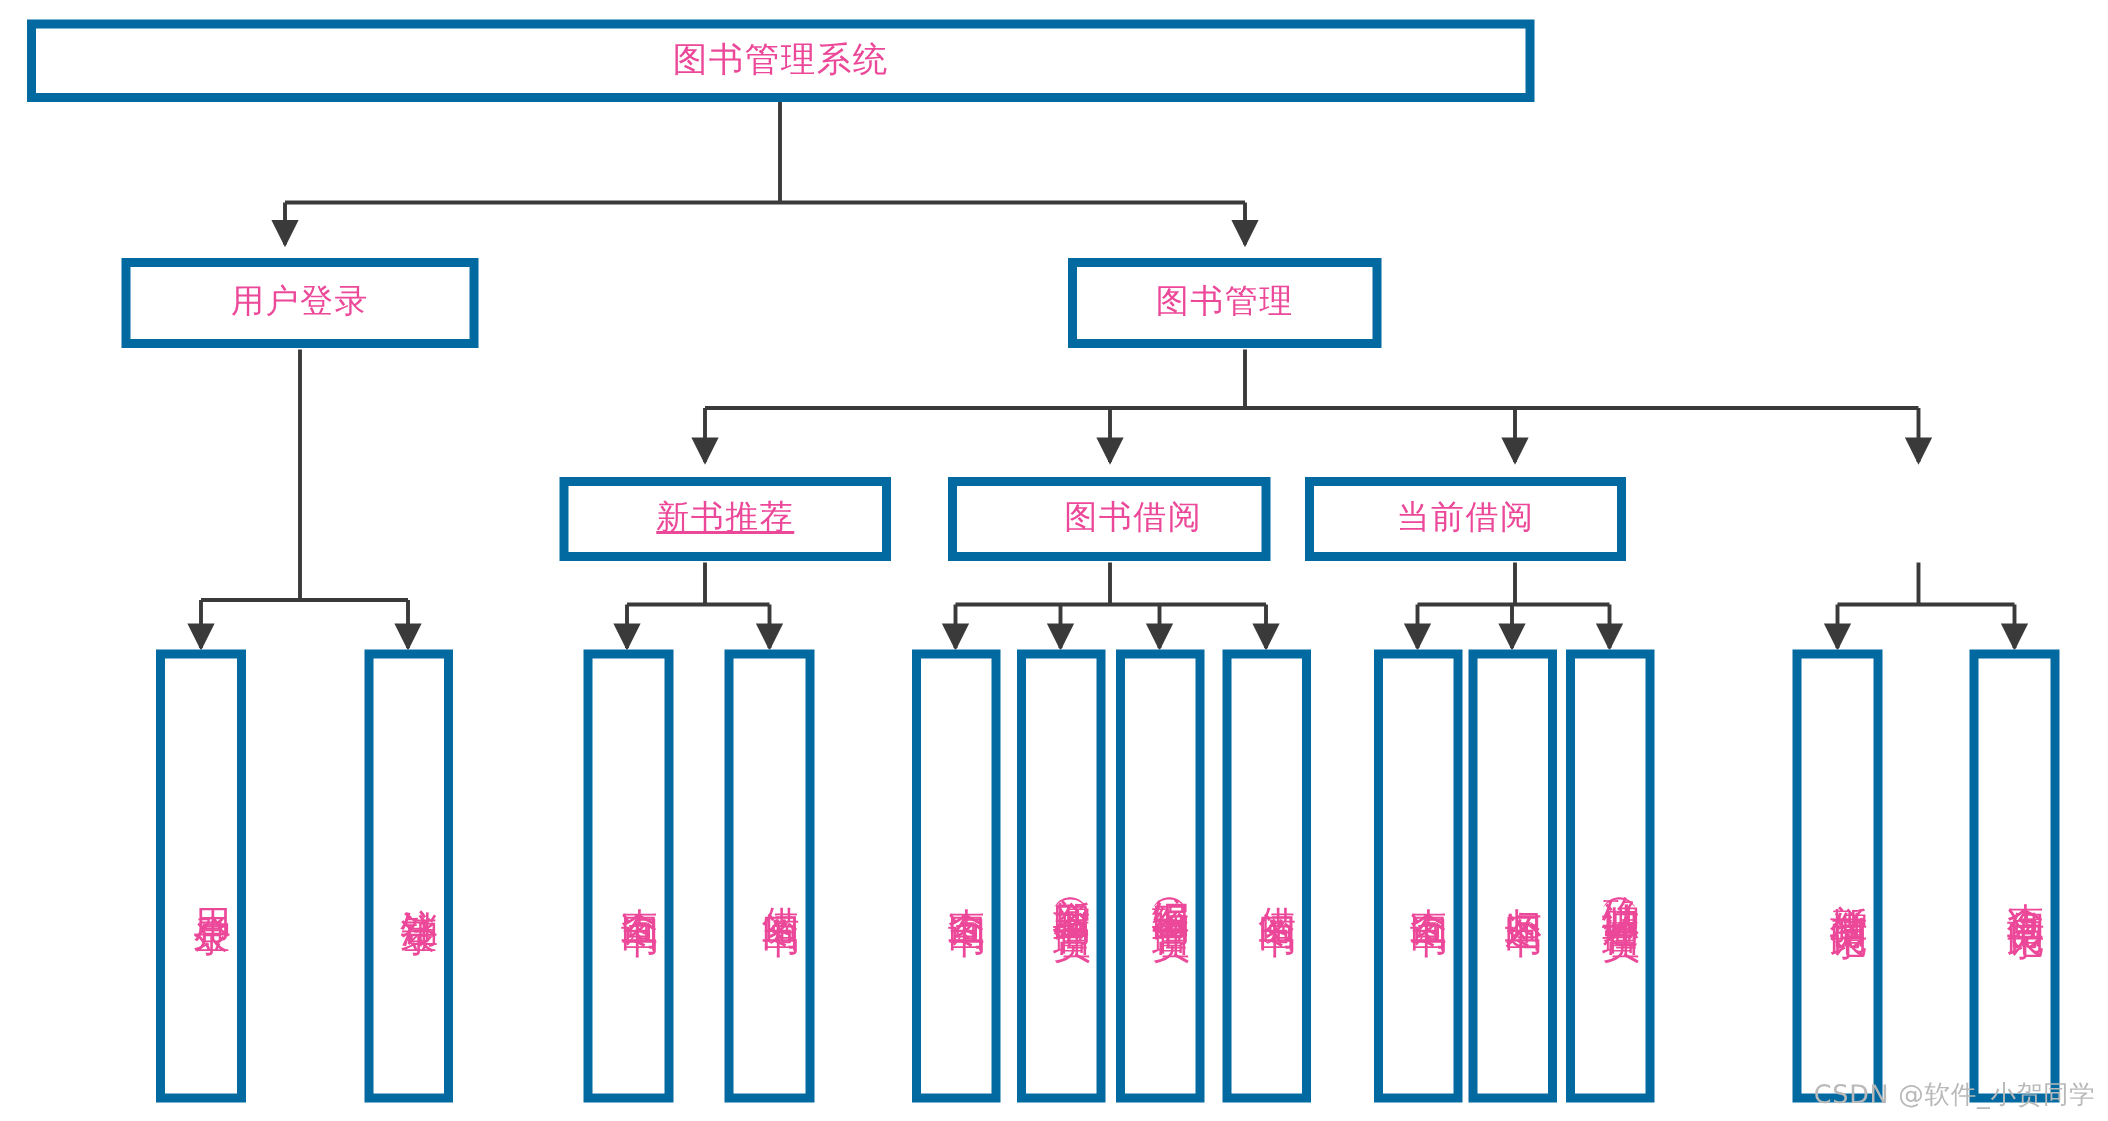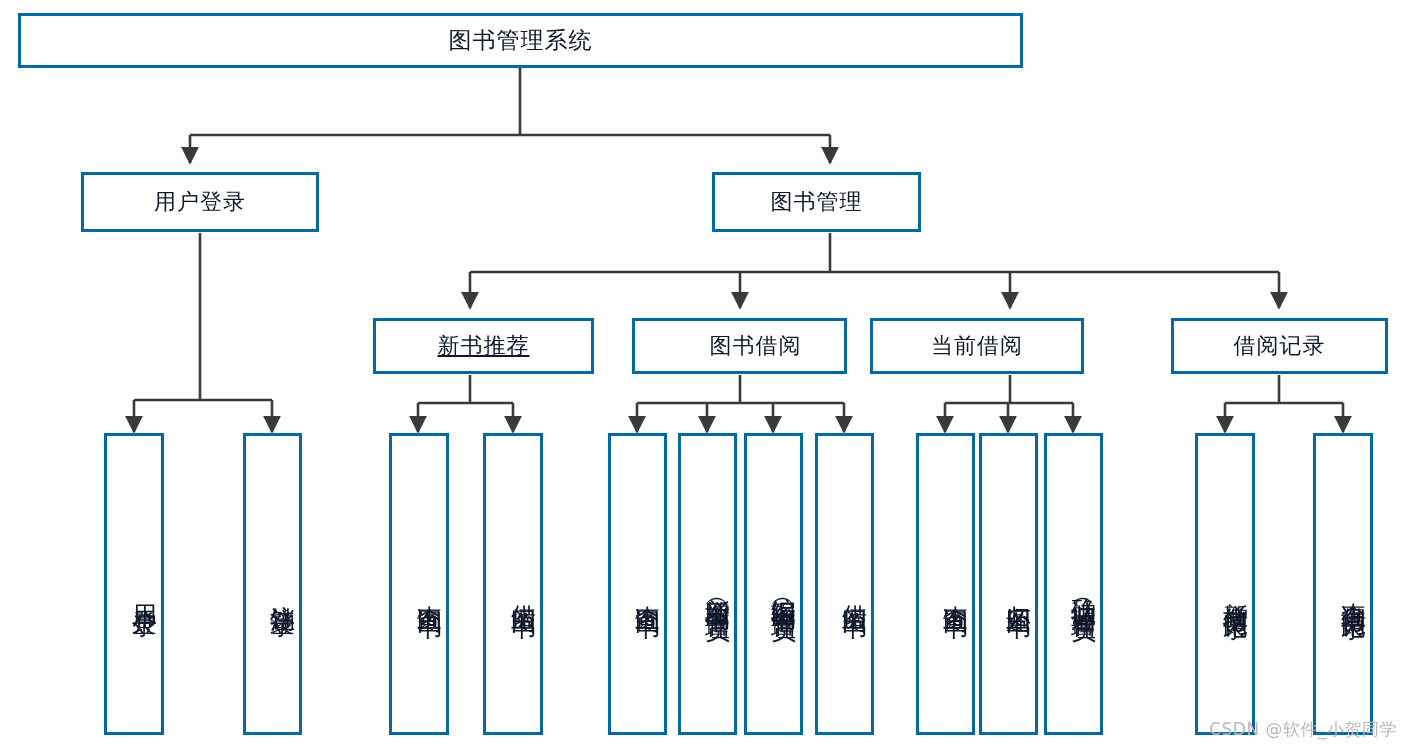--- a/index.html
+++ b/index.html
@@ -22,25 +22,25 @@
     left: 0;
     top: 0;
     width: 1405px;
     height: 747px;
     pointer-events: none;
   }
   .node {
     position: absolute;
     box-sizing: border-box;
     background: #ffffff;
-    border: 3px solid #0369a1;
+    border: 6px solid #0369a1;
     display: flex;
     align-items: center;
     justify-content: center;
-    color: #0f172a;
+    color: #ec4899;
   }
   .node.horiz {
     font-size: 22px;
     letter-spacing: 1px;
     line-height: 1.2;
   }
   .node.root {
     font-size: 23px;
   }
   .node.vert {
@@ -123,21 +123,20 @@
   </svg>
 
   <div class="node horiz root" style="left:18px; top:13px; width:1005px; height:55px;">图书管理系统</div>
 
   <div class="node horiz" style="left:81px; top:172px; width:238px; height:60px;">用户登录</div>
   <div class="node horiz" style="left:712px; top:172px; width:209px; height:60px;">图书管理</div>
 
   <div class="node horiz" style="left:373px; top:318px; width:221px; height:56px;text-decoration:underline;">新书推荐</div>
   <div class="node horiz" style="left:632px; top:318px; width:215px; height:56px;padding-left:32px;">图书借阅</div>
   <div class="node horiz" style="left:870px; top:318px; width:214px; height:56px;">当前借阅</div>
-  <div class="node horiz" style="left:1171px; top:318px; width:217px; height:56px;">借阅记录</div>
 
   <div class="node vert" style="left:104px; top:433px; width:60px; height:302px;">
     <span class="vlabel">用户登录</span>
   </div>
   <div class="node vert" style="left:243px; top:433px; width:59px; height:302px;">
     <span class="vlabel">注销登录</span>
   </div>
 
   <div class="node vert" style="left:389px; top:433px; width:60px; height:302px;">
     <span class="vlabel">查询图书</span>

